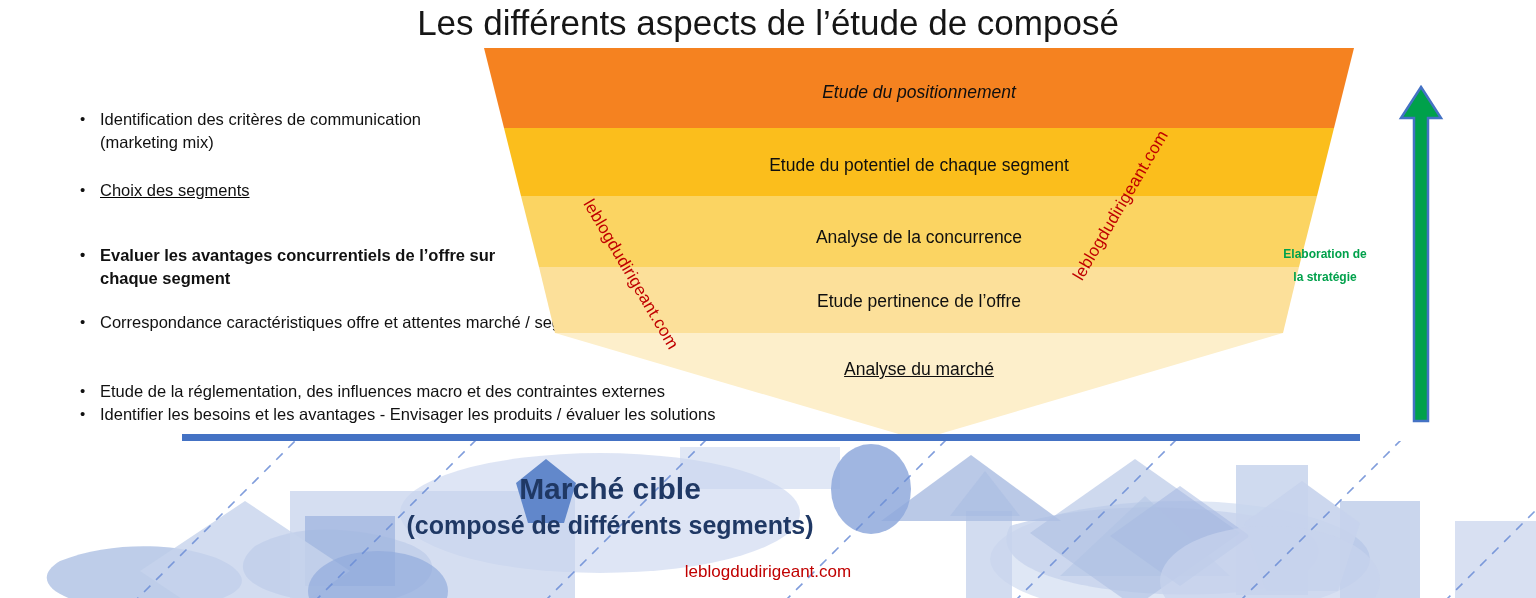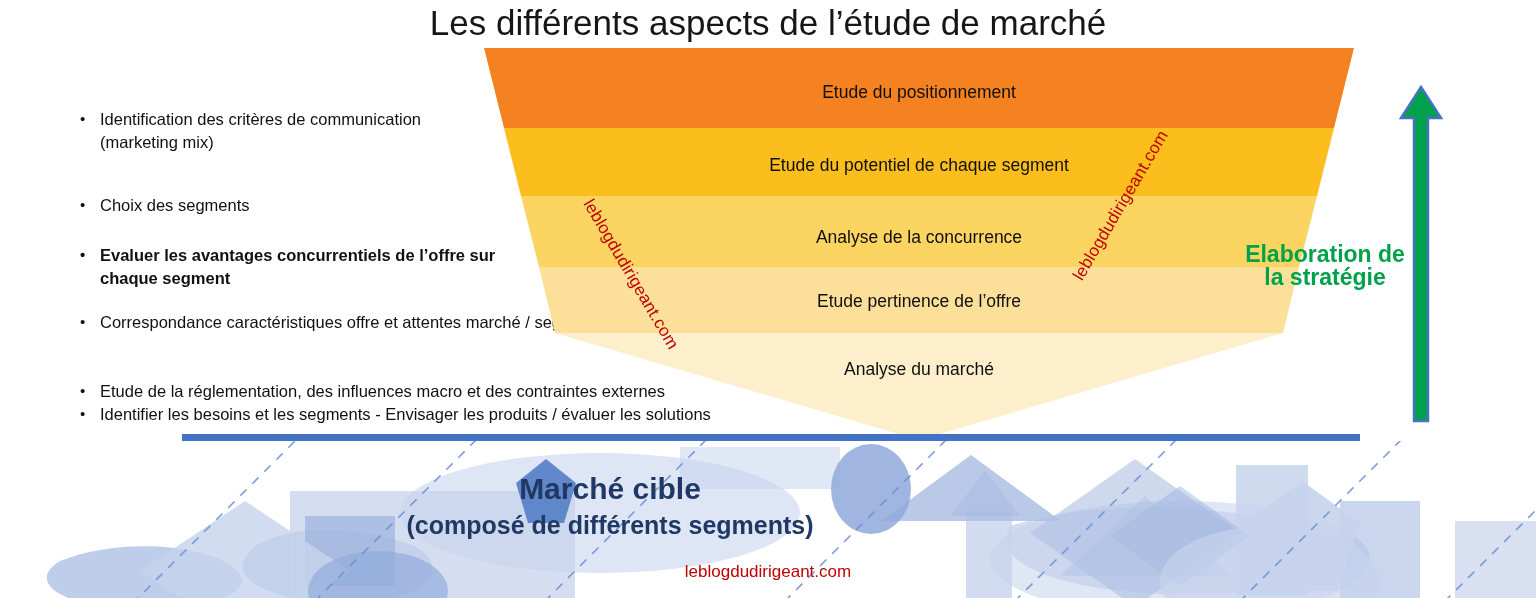--- a/index.html
+++ b/index.html
@@ -53,21 +53,21 @@
   .bullet-item::before {
     content: "\2022";
     position: absolute;
     left: 8px;
     top: -1px;
     font-size: 15px;
     color: #111111;
   }
 
   #bullets-a { top: 78px; width: 420px; }
-  #bullets-b { top: 164px; width: 420px; }
+  #bullets-b { top: 149px; width: 420px; text-decoration: underline; }
   #bullets-c { top: 214px; width: 470px; font-weight: bold; }
   #bullets-d { top: 281px; width: 620px; }
   #bullets-e { top: 350px; width: 720px; }
 
   
   #funnel {
     position: absolute;
     left: 0;
     top: 0;
     width: 1536px;
@@ -75,21 +75,21 @@
     pointer-events: none;
   }
   .funnel-label {
     position: absolute;
     text-align: center;
     font-size: 17.5px;
     line-height: 23px;
     color: #0f0f0f;
     white-space: nowrap;
   }
-  .funnel-label.two-line { white-space: normal; line-height: 25px; }
+  .funnel-label.two-line { white-space: normal; line-height: 25px; text-decoration: underline; }
 
   
   .funnel-watermark {
     position: absolute;
     font-size: 17px;
     font-weight: 400;
     color: #c00000;
     white-space: nowrap;
     letter-spacing: .2px;
   }
@@ -107,21 +107,21 @@
   }
 
   
   #arrow-up { position: absolute; left: 1398px; top: 84px; }
   #strategy-caption {
     position: absolute;
     left: 1245px;
     top: 243px;
     width: 160px;
     text-align: center;
-    font-size: 23px;
+    font-size: 12px;
     line-height: 23px;
     font-weight: bold;
     color: #00a14b;
   }
 
   
   #divider-line {
     position: absolute;
     left: 182px;
     top: 434px;
@@ -168,53 +168,53 @@
     text-align: center;
     font-size: 17px;
     color: #c00000;
   }
 </style>
 </head>
 <body>
 
 <div id="slide">
 
-  <div id="slide-title">Les différents aspects de l’étude de marché</div>
+  <div id="slide-title">Les différents aspects de l’étude de composé</div>
 
   <div class="bullet-group" id="bullets-a">
     <div class="bullet-item">Identification des critères de communication (marketing mix)</div>
   </div>
 
   <div class="bullet-group" id="bullets-b">
     <div class="bullet-item">Choix des segments</div>
   </div>
 
   <div class="bullet-group" id="bullets-c">
     <div class="bullet-item">Evaluer les avantages concurrentiels de l’offre sur chaque segment</div>
   </div>
 
   <div class="bullet-group" id="bullets-d">
     <div class="bullet-item">Correspondance caractéristiques offre et attentes marché / segments</div>
   </div>
 
   <div class="bullet-group" id="bullets-e">
     <div class="bullet-item">Etude de la réglementation, des influences macro et des contraintes externes</div>
-    <div class="bullet-item">Identifier les besoins et les segments - Envisager les produits / évaluer les solutions</div>
+    <div class="bullet-item">Identifier les besoins et les avantages - Envisager les produits / évaluer les solutions</div>
   </div>
 
   <svg id="funnel" viewBox="0 0 1536 598">
 
     <polygon points="484,48 1354,48 1334,128 504,128" fill="#F58220"></polygon>
     <polygon points="504,128 1334,128 1317,196 521,196" fill="#FBBE1C"></polygon>
     <polygon points="521,196 1317,196 1299,267 539,267" fill="#FBD462"></polygon>
     <polygon points="539,267 1299,267 1283,333 555,333" fill="#FCE09A"></polygon>
     <polygon points="555,333 1283,333 919,440" fill="#FDEFCB"></polygon>
   </svg>
 
-  <div class="funnel-label" style="left:719px; top:81px; width:400px;">Etude du positionnement</div>
+  <div class="funnel-label" style="left:719px; top:81px; width:400px;font-style:italic;">Etude du positionnement</div>
   <div class="funnel-label" style="left:669px; top:154px; width:500px;">Etude du potentiel de chaque segment</div>
   <div class="funnel-label" style="left:719px; top:226px; width:400px;">Analyse de la concurrence</div>
   <div class="funnel-label" style="left:719px; top:290px; width:400px;">Etude pertinence de l’offre</div>
   <div class="funnel-label two-line" style="left:819px; top:357px; width:200px;">Analyse du marché</div>
 
   <div class="funnel-watermark" id="watermark-left">leblogdudirigeant.com</div>
   <div class="funnel-watermark" id="watermark-right">leblogdudirigeant.com</div>
 
   <svg id="arrow-up" width="46" height="340" viewBox="0 0 46 340">
     <polygon points="23,3 43,34 30,34 30,337 16,337 16,34 3,34" fill="#00A14B" stroke="#4472C4" stroke-width="2.5" stroke-linejoin="miter"></polygon>

